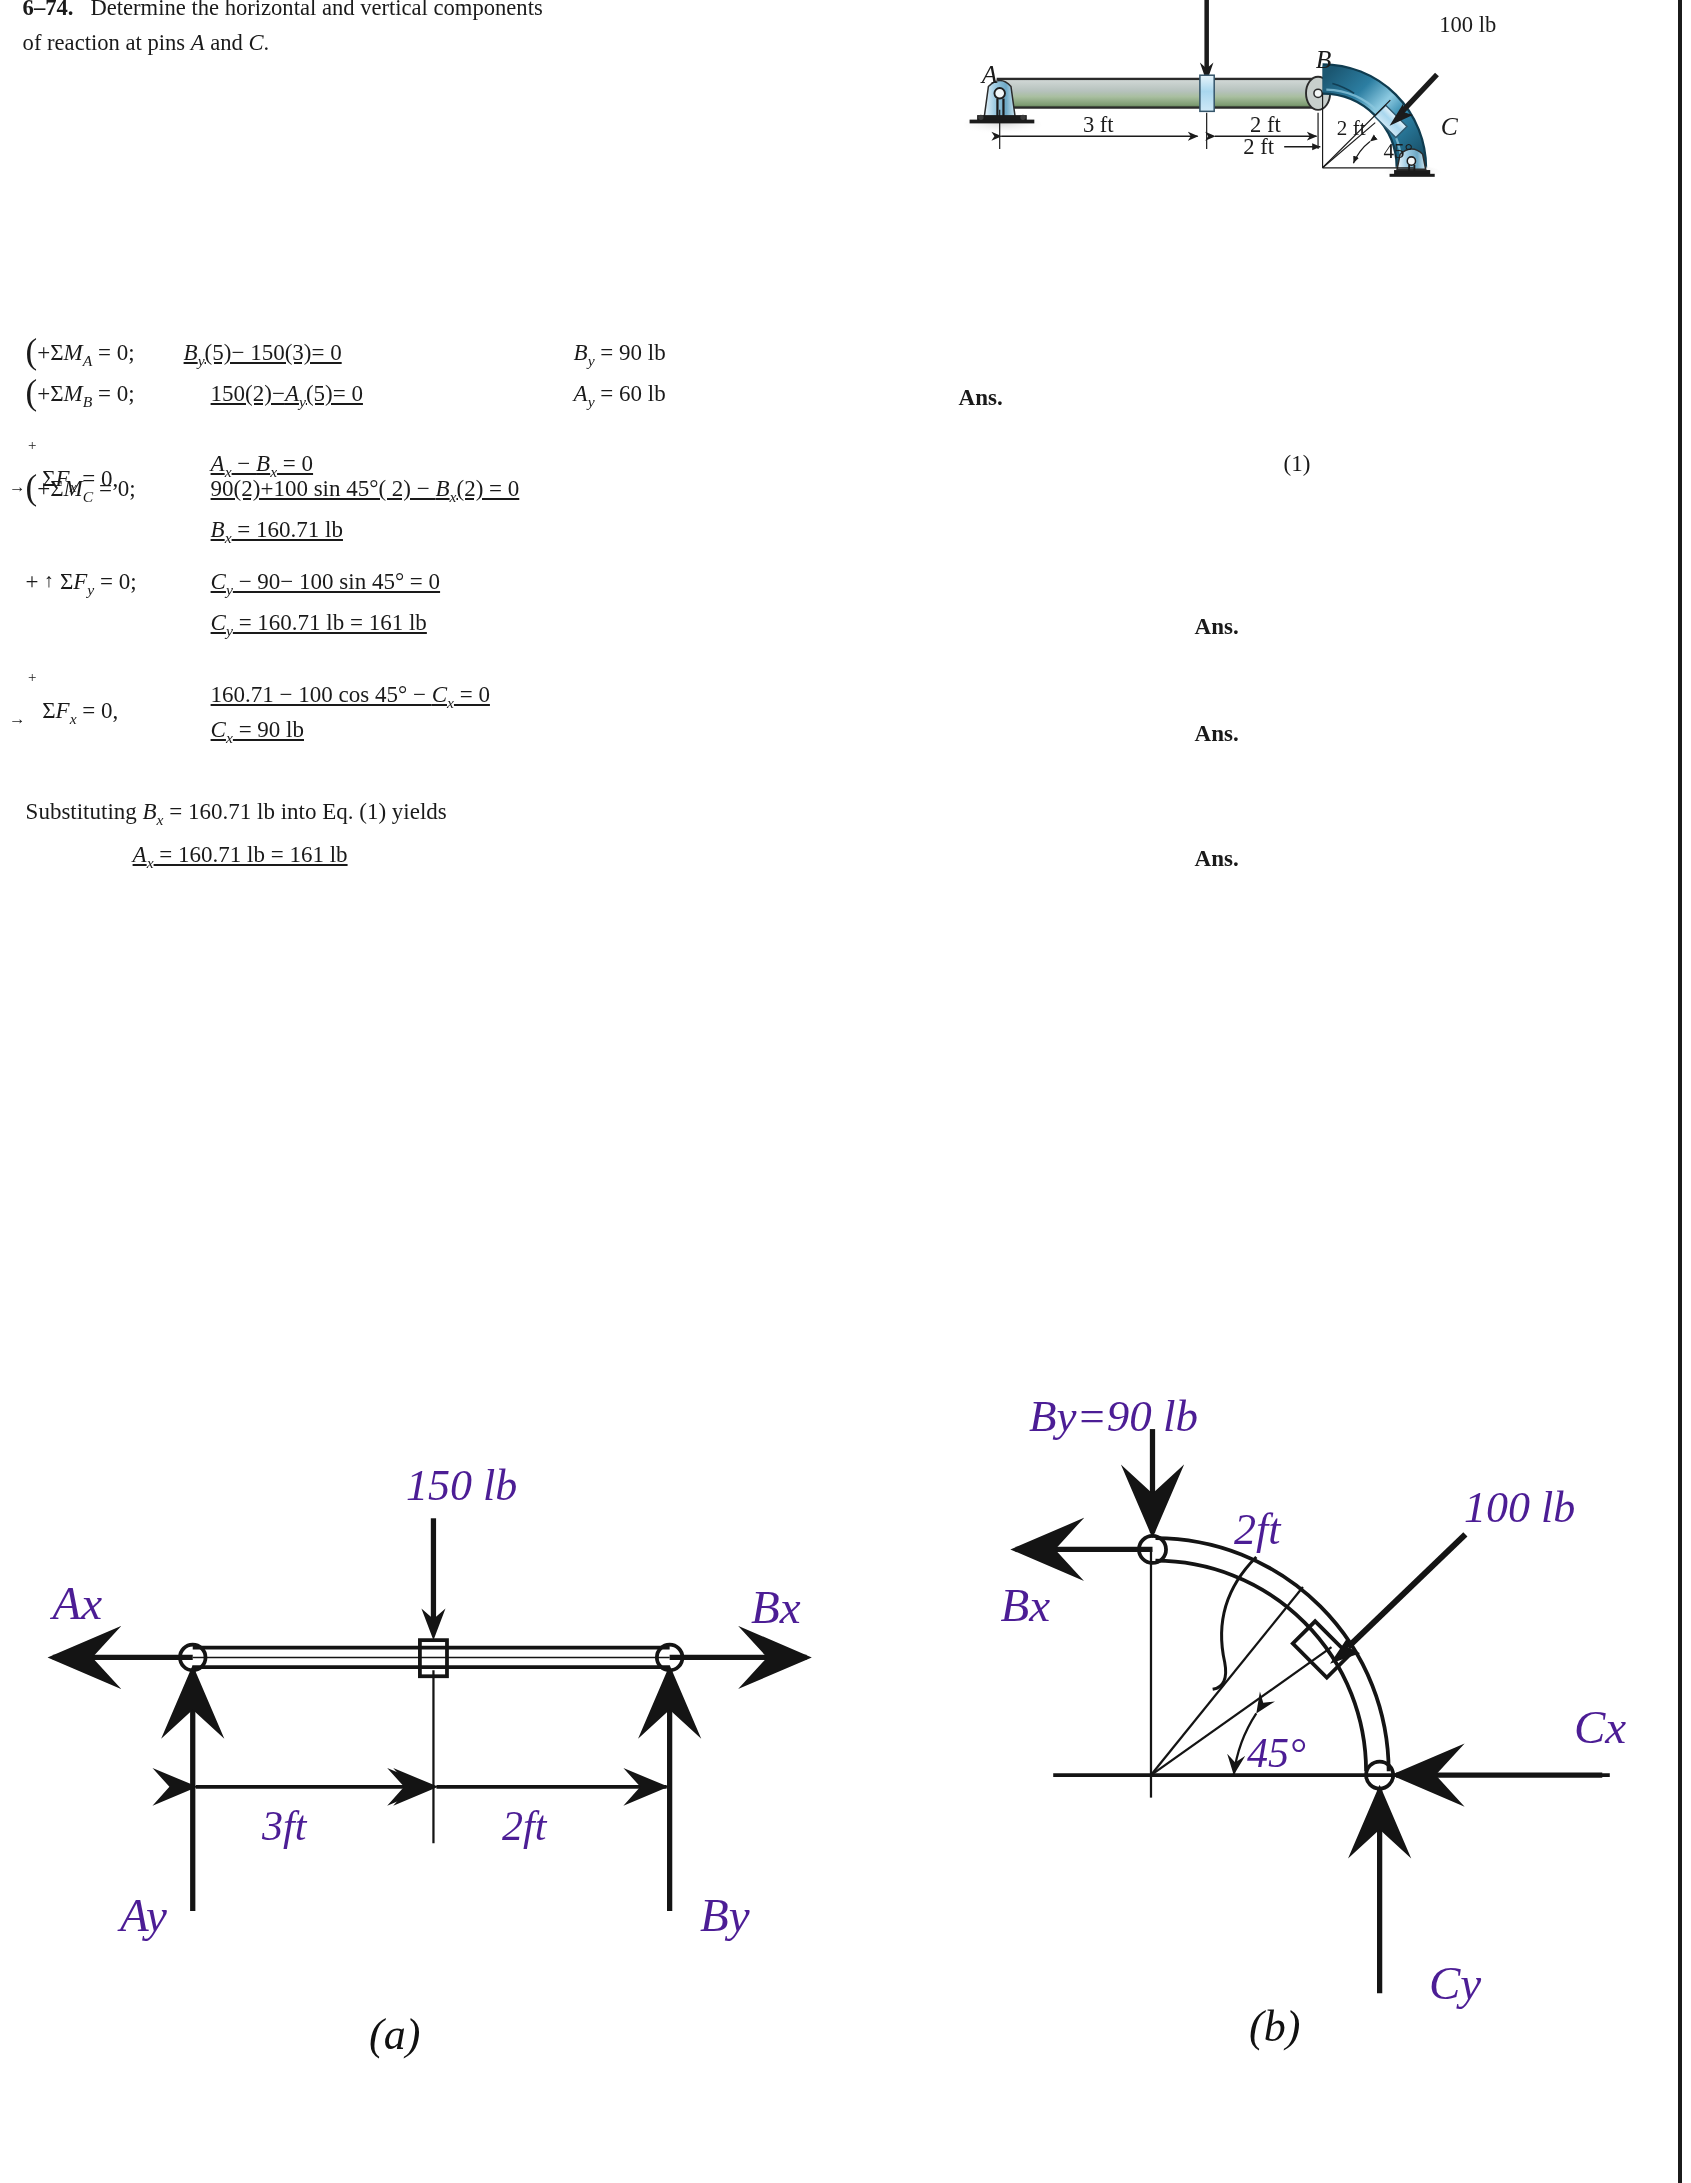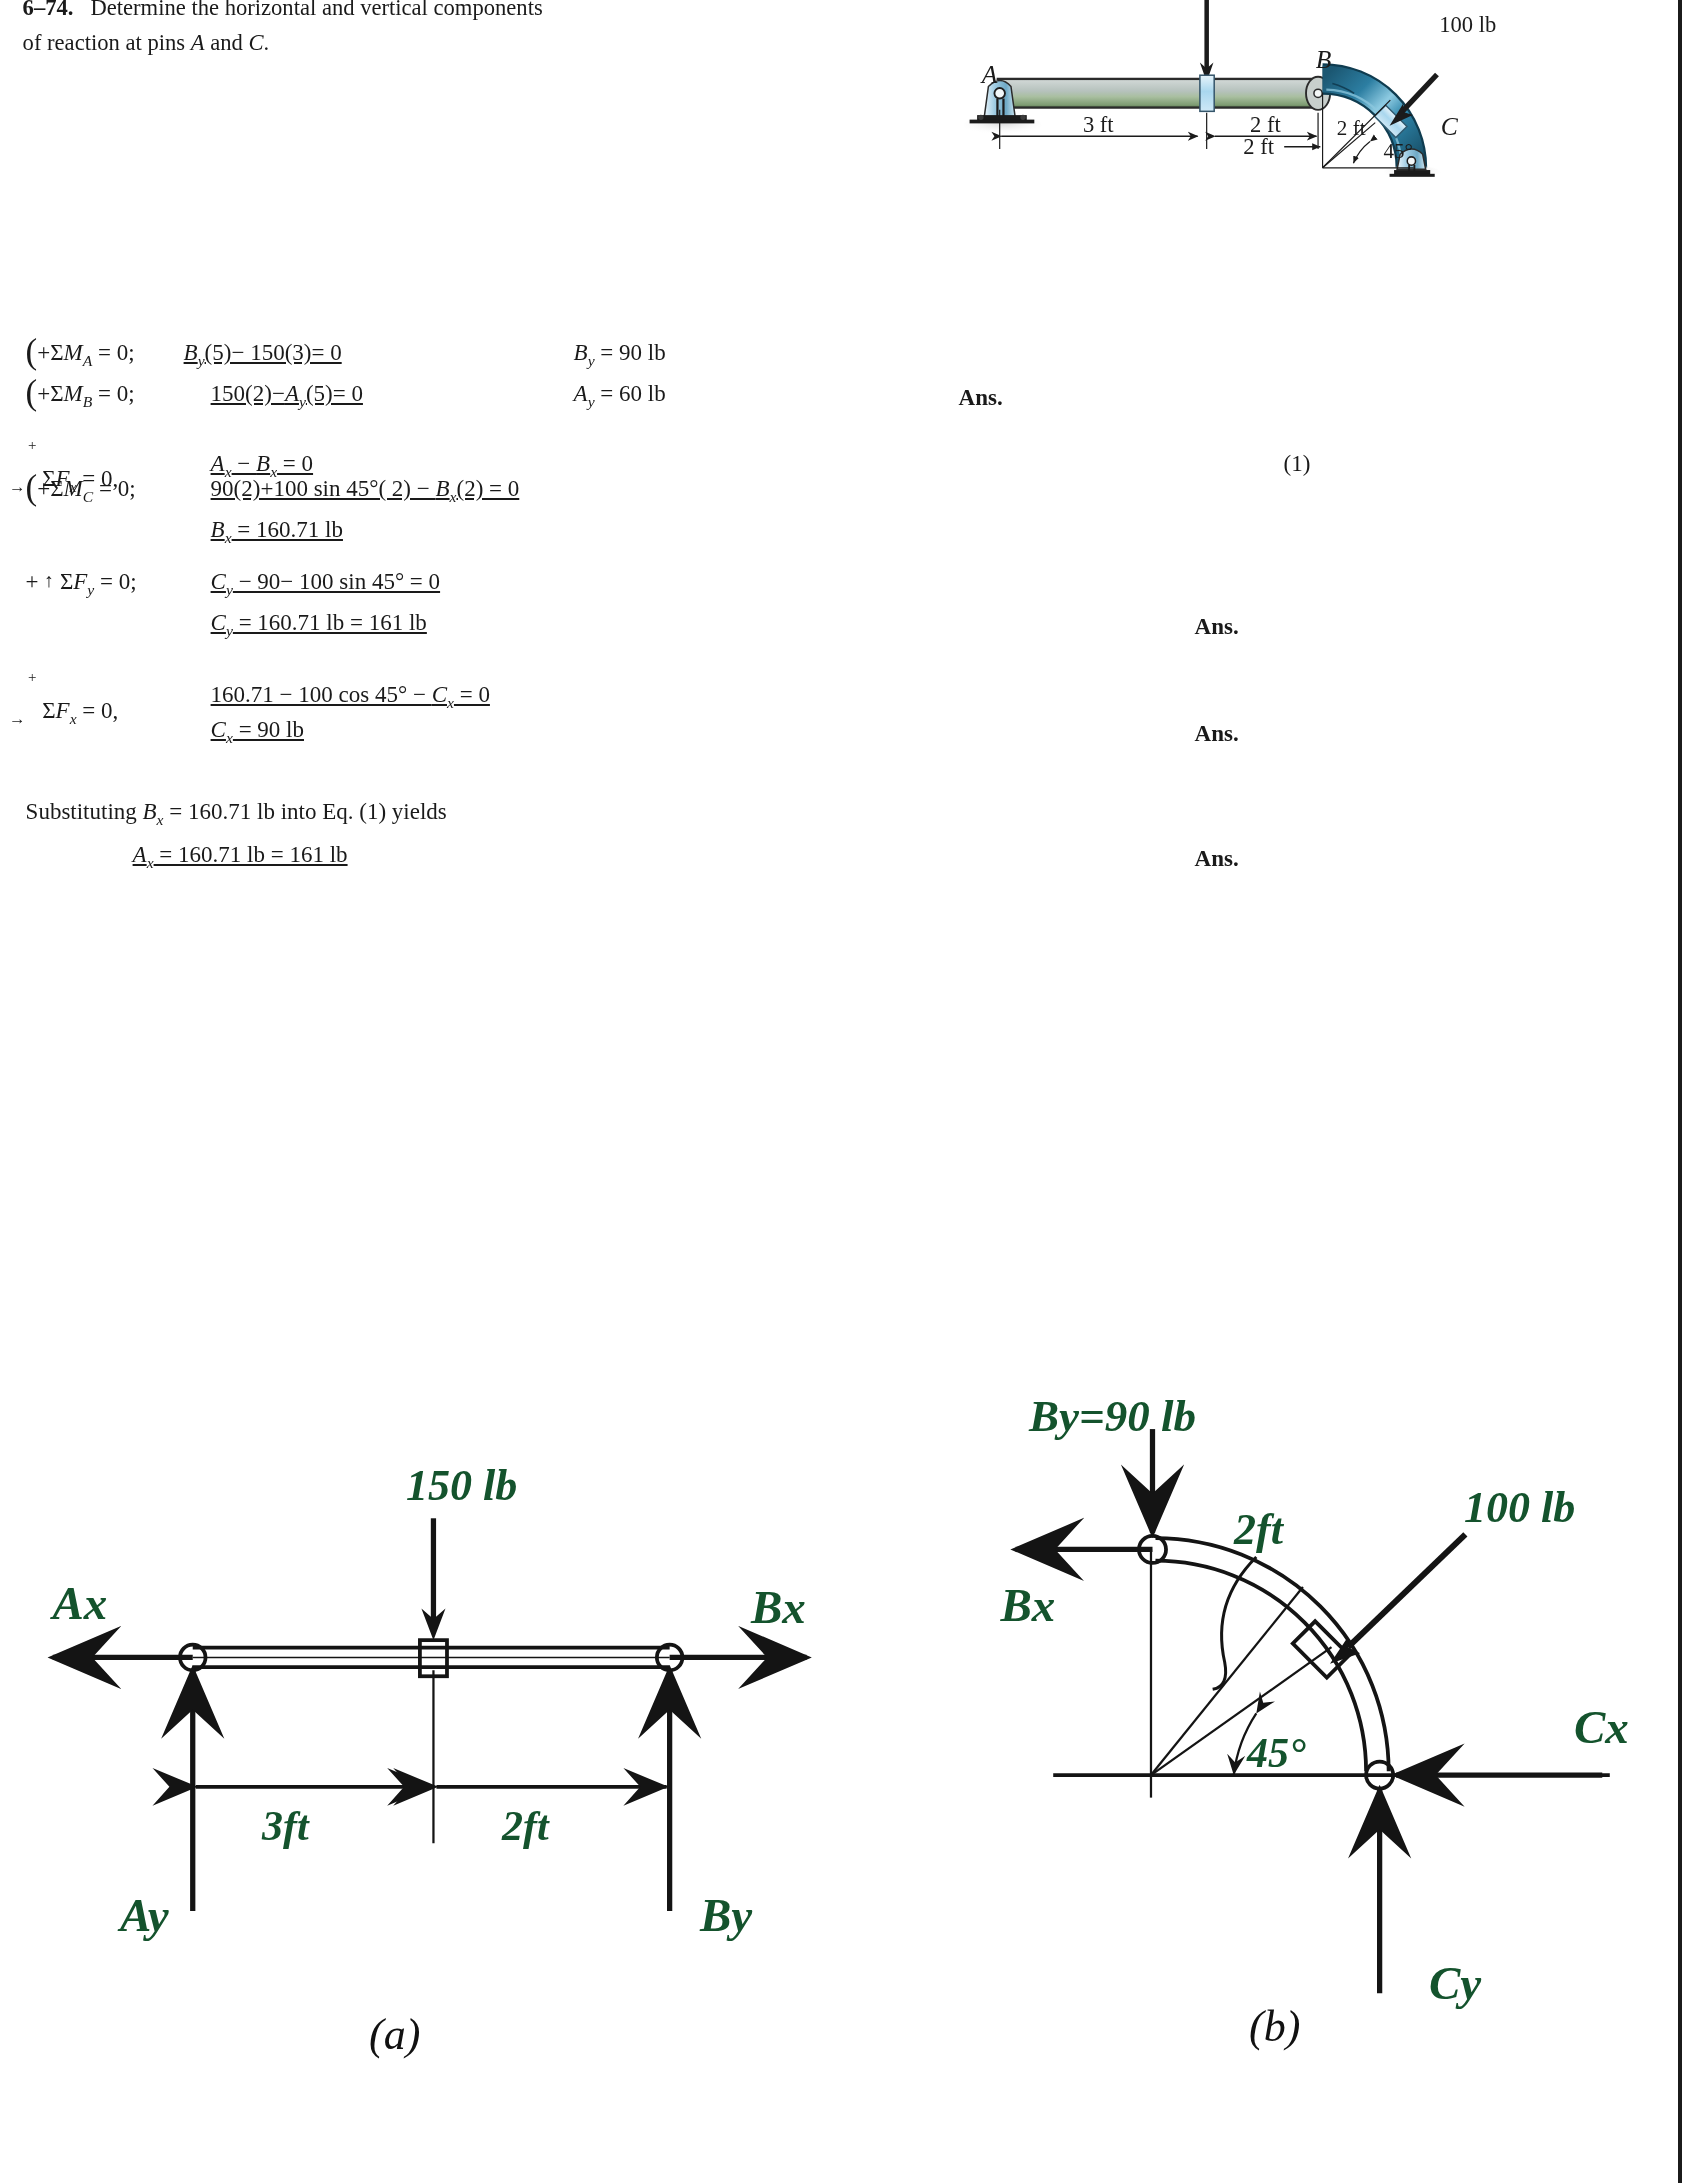--- a/index.html
+++ b/index.html
@@ -67,22 +67,22 @@
   }
   .fxwrap { position: relative; display: inline-block; white-space: nowrap; }
 
   
   .handfig-a { position: absolute; left: 45px; top: 1422px; width: 813px; height: 677px; }
   .handfig-b { position: absolute; left: 1008px; top: 1399px; width: 647px; height: 707px; }
 
   .hand-label {
     position: absolute;
     font-family: "Liberation Serif", serif;
-    font-style: italic; font-weight: bold;
-    color: #14532d;
+    font-style: italic; font-weight: normal;
+    color: #4c1d95;
     white-space: nowrap;
   }
   .caption {
     position: absolute;
     font-family: "Liberation Serif", serif;
     font-style: italic;
     color: #111;
     white-space: nowrap;
   }
 </style>

